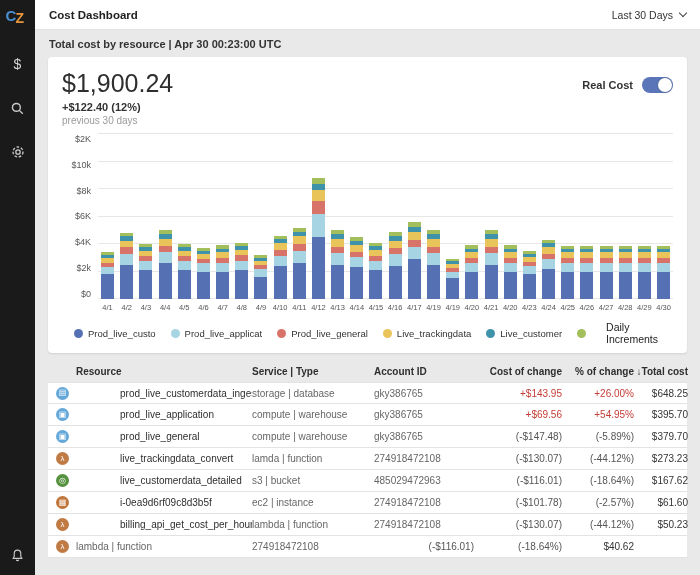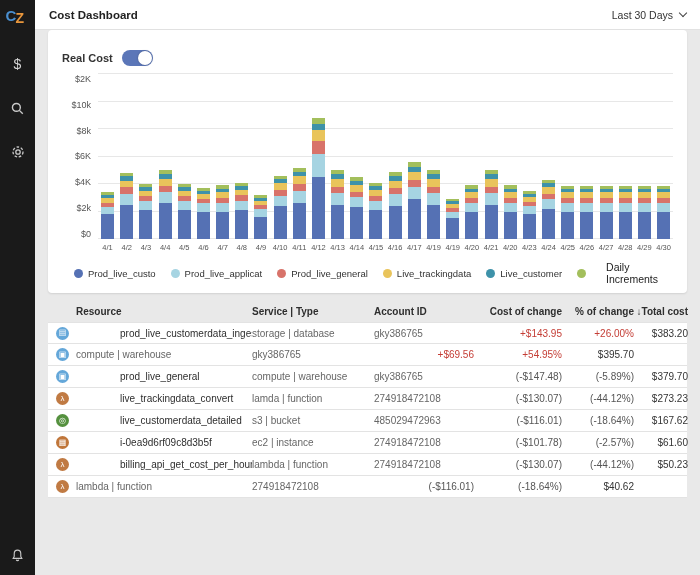--- a/index.html
+++ b/index.html
@@ -122,23 +122,31 @@
   <div class="main">
 
     <div class="topbar">
       <span class="title">Cost Dashboard</span>
       <div class="range">
         <span>Last 30 Days</span>
         <span class="chev"></span>
       </div>
     </div>
 
+    <div class="subheader">
+      <span>Total cost by resource | Apr 30 00:23:00 UTC</span>
+    </div>
 
     <div class="card">
       <div class="card-head">
+        <div>
+          <div class="total">$1,900.24</div>
+          <div class="change">+$122.40 (12%)</div>
+          <div class="period">previous 30 days</div>
+        </div>
         <div class="toggle-wrap">
           <span>Real Cost</span>
           <div class="toggle on" id="real-cost-toggle" style="background: rgb(91, 118, 184);">
             <div class="knob"></div>
           </div>
         </div>
       </div>
 
       <div class="chart">
         <div class="yaxis" id="yaxis">
@@ -543,26 +551,27 @@
       <div id="tbody">
           <div class="trow">
             <div>
               <span class="row-icon" style="background: rgb(100, 167, 217);">▤</span>
             </div>
             <div class="c-resource">prod_live_customerdata_ingest</div>
             <div class="c-service">storage | database</div>
             <div class="c-account">gky386765</div>
             <div class="cell-r" style="color: rgb(196, 61, 53);">+$143.95</div>
             <div class="cell-r" style="color: rgb(196, 61, 53);">+26.00%</div>
-            <div class="cell-r c-total">$383.20</div>
+            <div class="cell-r c-total">$648.25</div>
           </div>
           <div class="trow">
             <div>
               <span class="row-icon" style="background: rgb(100, 167, 217);">▣</span>
             </div>
+            <div class="c-resource">prod_live_application</div>
             <div class="c-service">compute | warehouse</div>
             <div class="c-account">gky386765</div>
             <div class="cell-r" style="color: rgb(196, 61, 53);">+$69.56</div>
             <div class="cell-r" style="color: rgb(196, 61, 53);">+54.95%</div>
             <div class="cell-r c-total">$395.70</div>
           </div>
           <div class="trow">
             <div>
               <span class="row-icon" style="background: rgb(100, 167, 217);">▣</span>
             </div>

